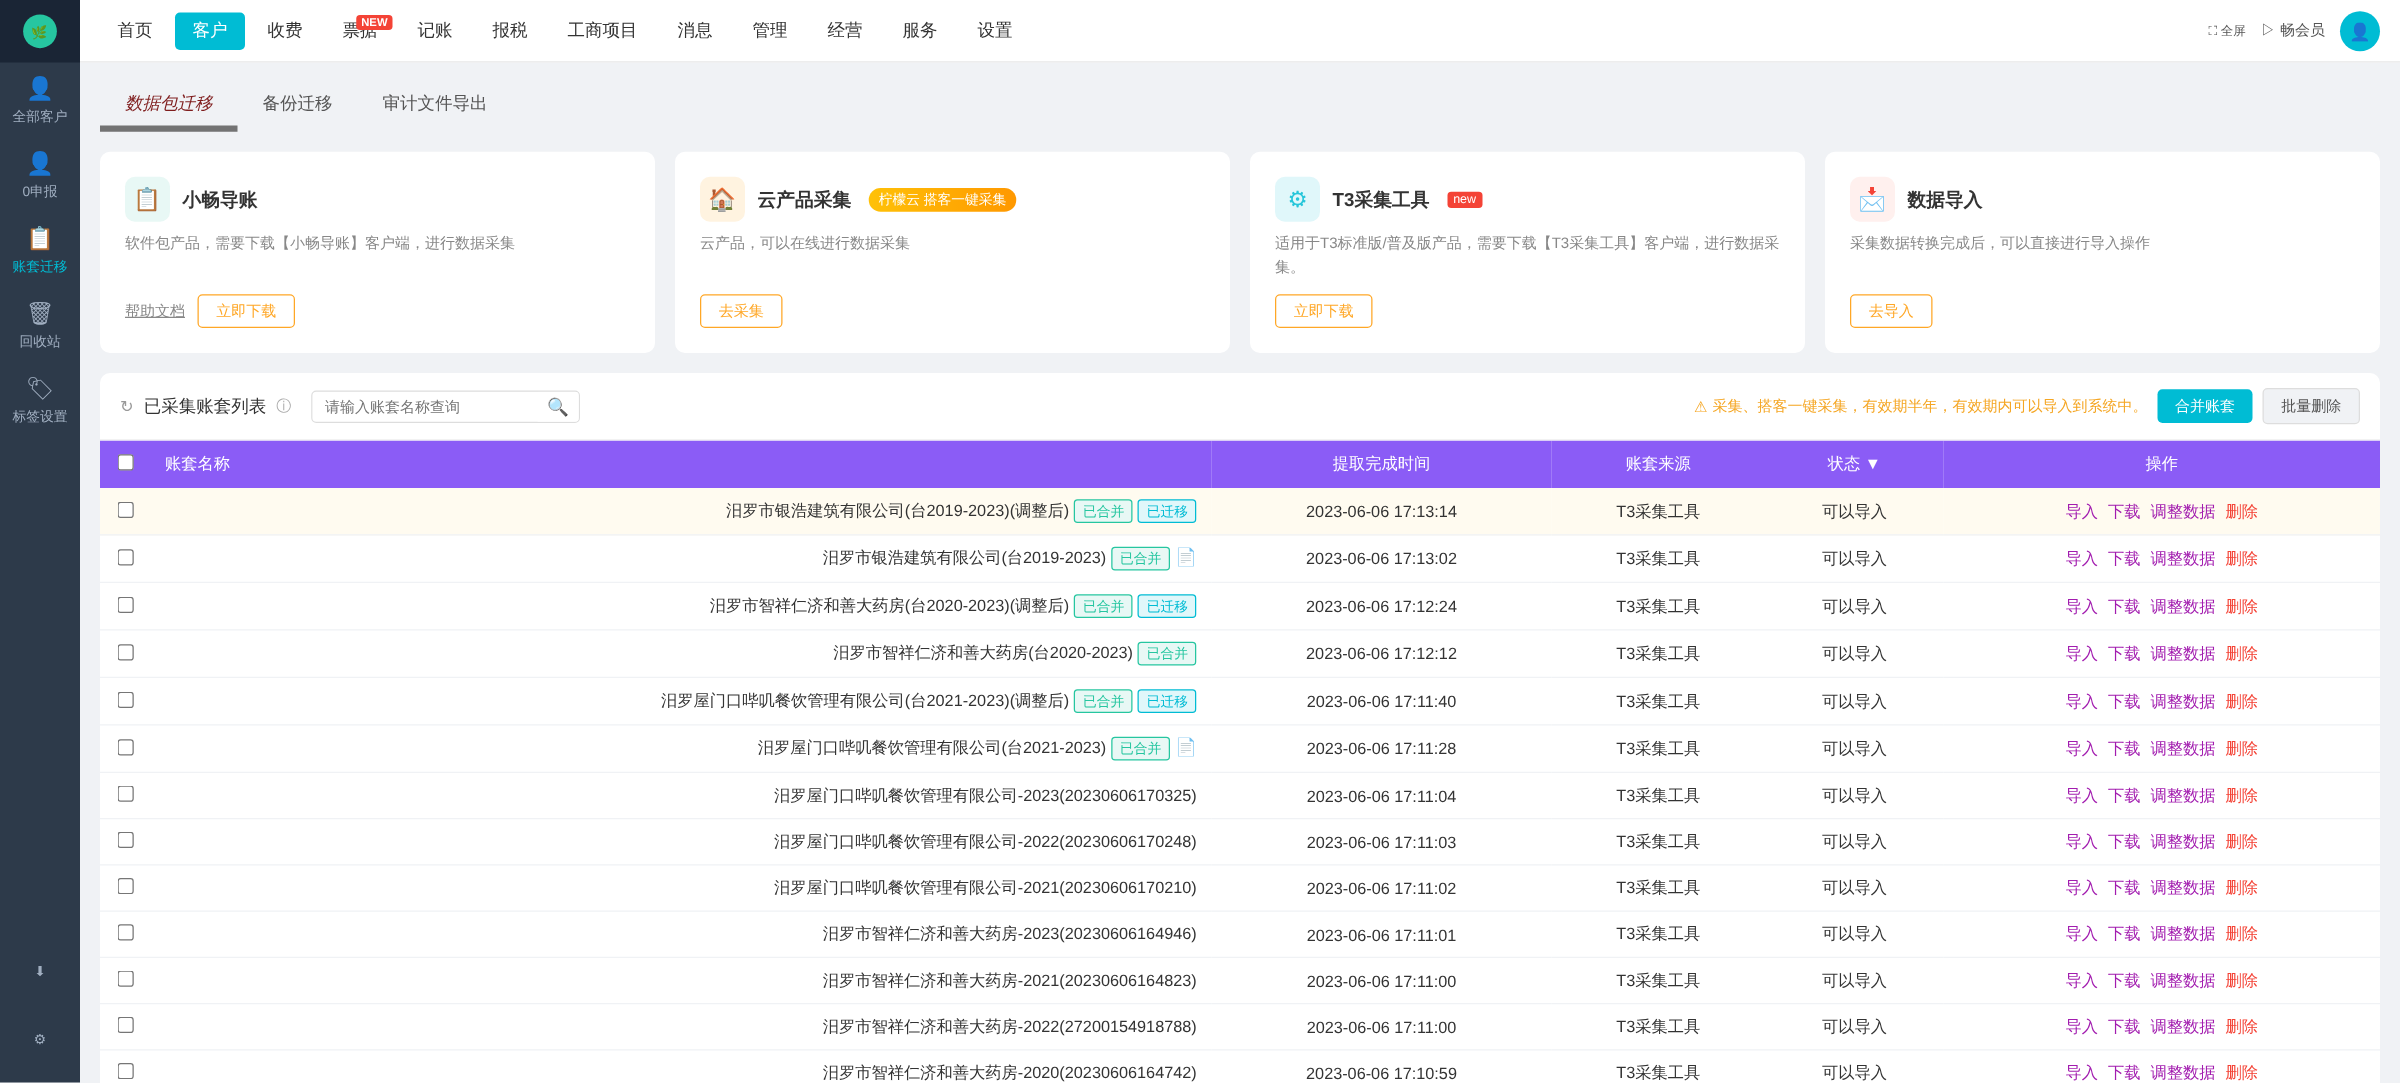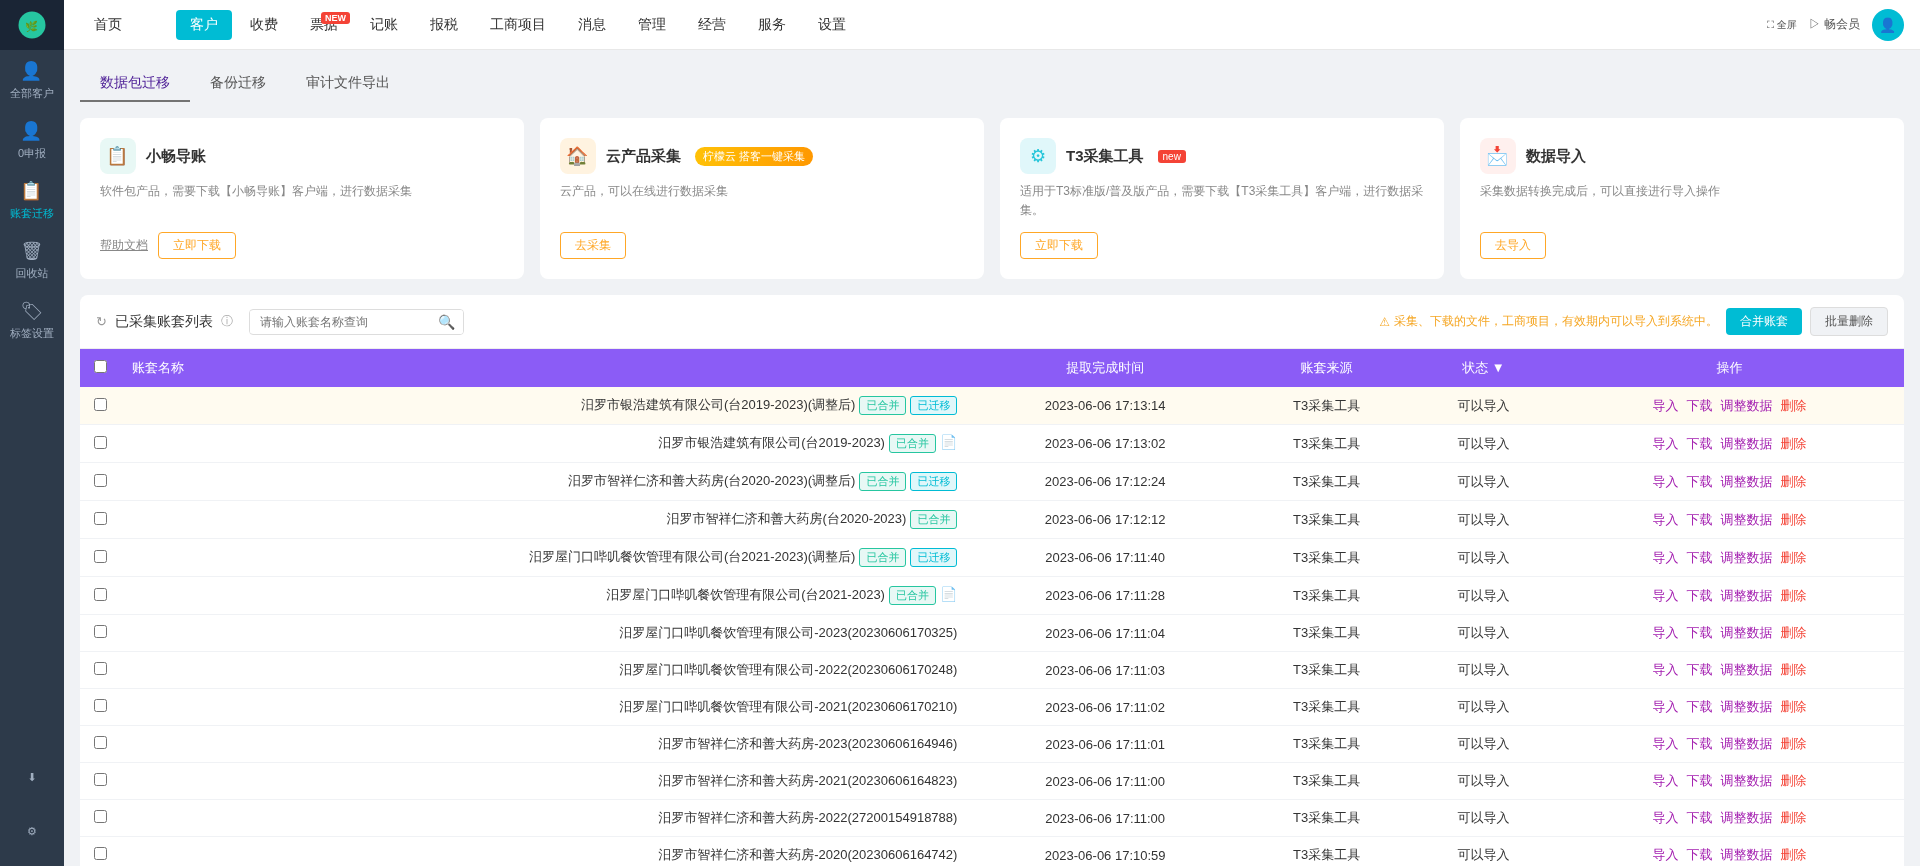--- a/index.html
+++ b/index.html
@@ -74,21 +74,20 @@
       border-radius: 4px;
       color: #333;
       font-size: 14px;
       white-space: nowrap;
       position: relative;
     }
     .topnav-item.active {
       background: #00bcd4;
       color: #fff;
       border-radius: 4px;
-      margin-left: 36px;
     }
     .topnav-badge {
       position: absolute;
       top: 2px;
       right: 2px;
       background: #f44336;
       color: #fff;
       font-size: 9px;
       padding: 1px 4px;
       border-radius: 3px;
@@ -133,23 +132,24 @@
       margin-bottom: 16px;
     }
     .tab {
       padding: 8px 20px;
       cursor: pointer;
       border-bottom: 2px solid transparent;
       color: #555;
       font-size: 14px;
     }
     .tab.active {
-      color: #4c1d95;
-      border-bottom: 2px solid #737373;
+      color: #7f1d1d;
+      border-bottom: 5px solid #737373;
       font-weight: 500;
+      font-style: italic;
     }
 
     
     .cards-row {
       display: grid;
       grid-template-columns: repeat(4, 1fr);
       gap: 16px;
       margin-bottom: 16px;
     }
     .card {
@@ -445,21 +445,21 @@
           <span style="cursor:pointer; color:#999;">↻</span>
           <span class="list-title">已采集账套列表</span>
           <span class="list-subtitle" style="cursor:pointer;">ⓘ</span>
           <div class="search-box">
             <input class="search-input" type="text" placeholder="请输入账套名称查询" style="">
             <button class="search-btn">🔍</button>
           </div>
           <div class="list-actions-right">
             <span class="info-tip">
               <span>⚠</span>
-              <span>采集、下载的文件，工商项目，有效期内可以导入到系统中。</span>
+              <span>采集、搭客一键采集，有效期半年，有效期内可以导入到系统中。</span>
             </span>
             <button class="btn-merge">合并账套</button>
             <button class="btn-batch-delete">批量删除</button>
           </div>
         </div>
 
         <div class="table-wrap">
           <table>
             <thead>
               <tr>

